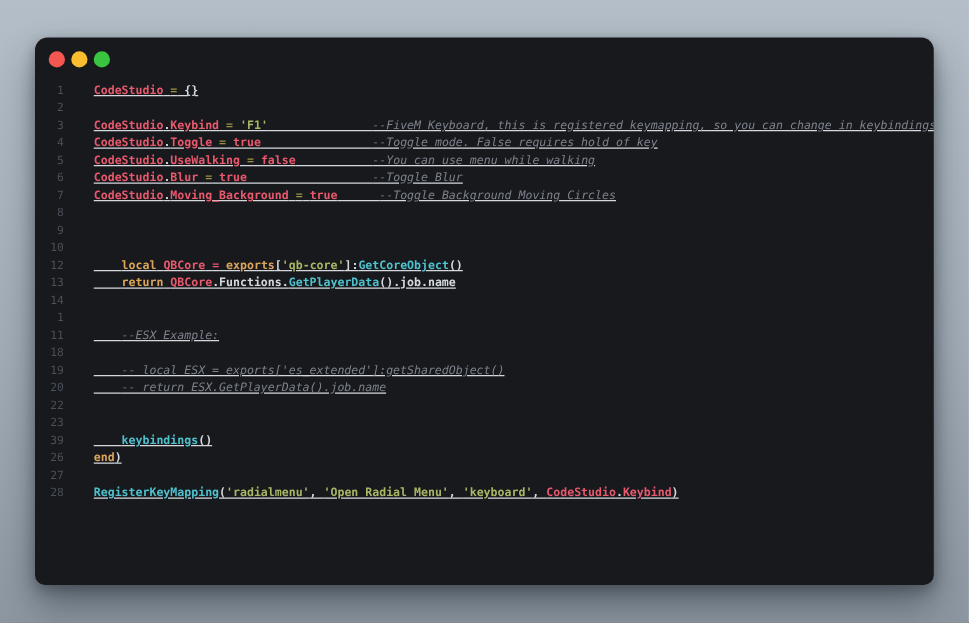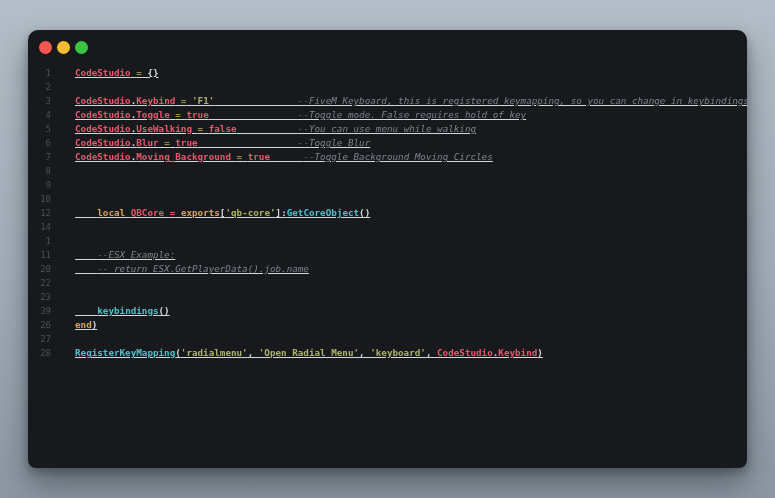--- a/index.html
+++ b/index.html
@@ -53,23 +53,26 @@
       <div class="line"><span class="ln">2</span><span class="src"></span></div>
       <div class="line"><span class="ln">3</span><span class="src"><span class="tok-red">CodeStudio</span><span class="tok-wh">.</span><span class="tok-red">Keybind</span><span class="tok-wh"> </span><span class="tok-eq">=</span><span class="tok-wh"> </span><span class="tok-str">'F1'</span><span class="tok-wh">               </span><span class="tok-com">--FiveM Keyboard, this is registered keymapping, so you can change in keybindings</span></span></div>
       <div class="line"><span class="ln">4</span><span class="src"><span class="tok-red">CodeStudio</span><span class="tok-wh">.</span><span class="tok-red">Toggle</span><span class="tok-wh"> </span><span class="tok-eq">=</span><span class="tok-wh"> </span><span class="tok-red">true</span><span class="tok-wh">                </span><span class="tok-com">--Toggle mode. False requires hold of key</span></span></div>
       <div class="line"><span class="ln">5</span><span class="src"><span class="tok-red">CodeStudio</span><span class="tok-wh">.</span><span class="tok-red">UseWalking</span><span class="tok-wh"> </span><span class="tok-eq">=</span><span class="tok-wh"> </span><span class="tok-red">false</span><span class="tok-wh">           </span><span class="tok-com">--You can use menu while walking</span></span></div>
       <div class="line"><span class="ln">6</span><span class="src"><span class="tok-red">CodeStudio</span><span class="tok-wh">.</span><span class="tok-red">Blur</span><span class="tok-wh"> </span><span class="tok-eq">=</span><span class="tok-wh"> </span><span class="tok-red">true</span><span class="tok-wh">                  </span><span class="tok-com">--Toggle Blur</span></span></div>
       <div class="line"><span class="ln">7</span><span class="src"><span class="tok-red">CodeStudio</span><span class="tok-wh">.</span><span class="tok-red">Moving_Background</span><span class="tok-wh"> </span><span class="tok-eq">=</span><span class="tok-wh"> </span><span class="tok-red">true</span><span class="tok-wh">      </span><span class="tok-com">--Toggle Background Moving Circles</span></span></div>
       <div class="line"><span class="ln">8</span><span class="src"></span></div>
       <div class="line"><span class="ln">9</span><span class="src"></span></div>
       <div class="line"><span class="ln">10</span><span class="src"></span></div>
       <div class="line"><span class="ln">12</span><span class="src"><span class="tok-wh">    </span><span class="tok-kw">local</span><span class="tok-wh"> </span><span class="tok-red">QBCore</span><span class="tok-wh"> </span><span class="tok-red">=</span><span class="tok-wh"> </span><span class="tok-kw">exports</span><span class="tok-wh">[</span><span class="tok-str">'qb-core'</span><span class="tok-wh">]:</span><span class="tok-cy">GetCoreObject</span><span class="tok-wh">()</span></span></div>
+      <div class="line"><span class="ln">13</span><span class="src"><span class="tok-wh">    </span><span class="tok-kw">return</span><span class="tok-wh"> </span><span class="tok-red">QBCore</span><span class="tok-wh">.Functions.</span><span class="tok-cy">GetPlayerData</span><span class="tok-wh">().job.name</span></span></div>
       <div class="line"><span class="ln">14</span><span class="src"></span></div>
       <div class="line"><span class="ln">1</span><span class="src"></span></div>
       <div class="line"><span class="ln">11</span><span class="src"><span class="tok-wh">    </span><span class="tok-com">--ESX Example:</span></span></div>
+      <div class="line"><span class="ln">18</span><span class="src"></span></div>
+      <div class="line"><span class="ln">19</span><span class="src"><span class="tok-wh">    </span><span class="tok-com">-- local ESX = exports['es_extended']:getSharedObject()</span></span></div>
       <div class="line"><span class="ln">20</span><span class="src"><span class="tok-wh">    </span><span class="tok-com">-- return ESX.GetPlayerData().job.name</span></span></div>
       <div class="line"><span class="ln">22</span><span class="src"></span></div>
       <div class="line"><span class="ln">23</span><span class="src"></span></div>
       <div class="line"><span class="ln">39</span><span class="src"><span class="tok-wh">    </span><span class="tok-cy">keybindings</span><span class="tok-wh">()</span></span></div>
       <div class="line"><span class="ln">26</span><span class="src"><span class="tok-kw">end</span><span class="tok-wh">)</span></span></div>
       <div class="line"><span class="ln">27</span><span class="src"></span></div>
       <div class="line"><span class="ln">28</span><span class="src"><span class="tok-cy">RegisterKeyMapping</span><span class="tok-wh">(</span><span class="tok-str">'radialmenu'</span><span class="tok-wh">, </span><span class="tok-str">'Open Radial Menu'</span><span class="tok-wh">, </span><span class="tok-str">'keyboard'</span><span class="tok-wh">, </span><span class="tok-red">CodeStudio</span><span class="tok-wh">.</span><span class="tok-red">Keybind</span><span class="tok-wh">)</span></span></div>
     </div>
 </div>
 

